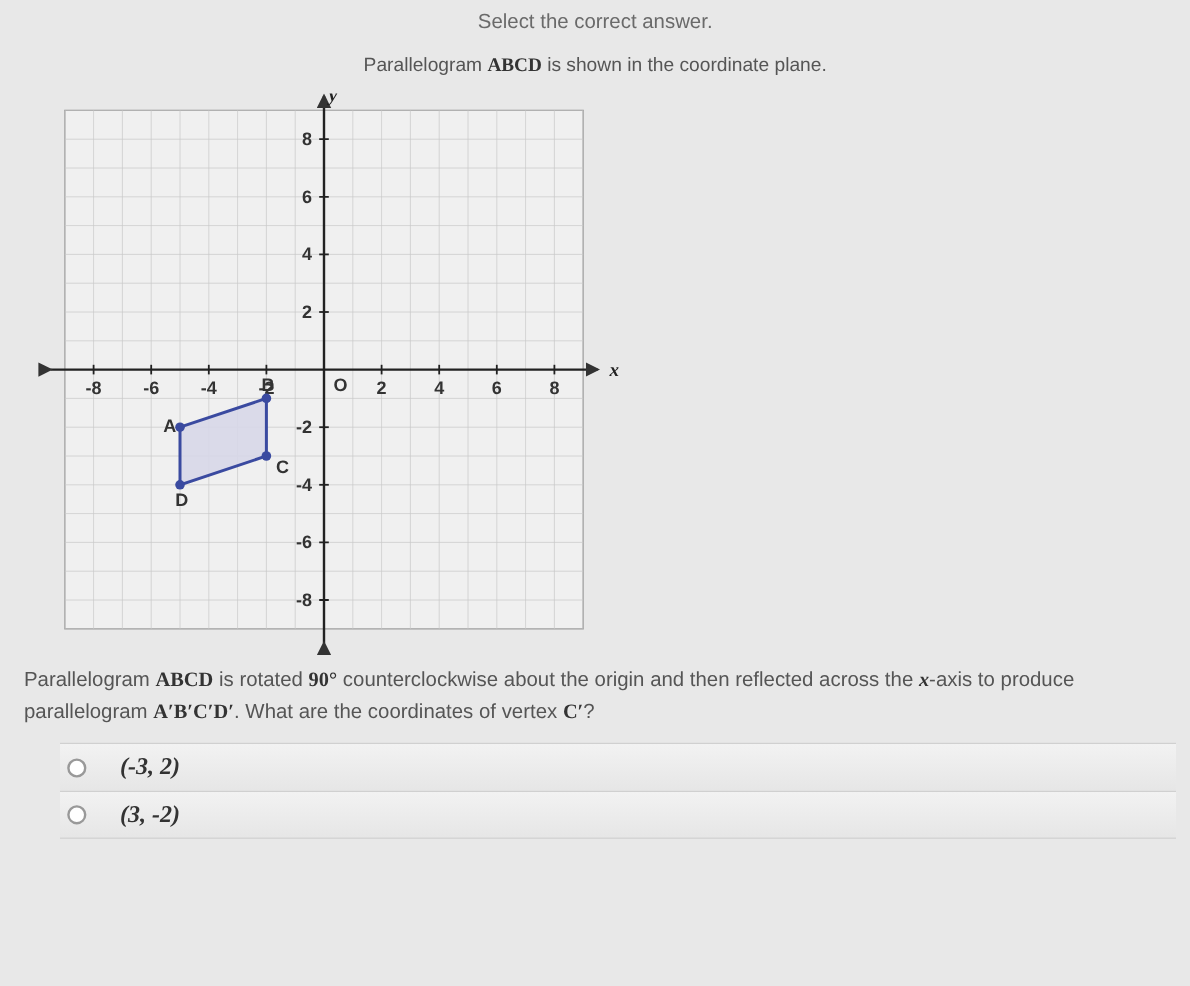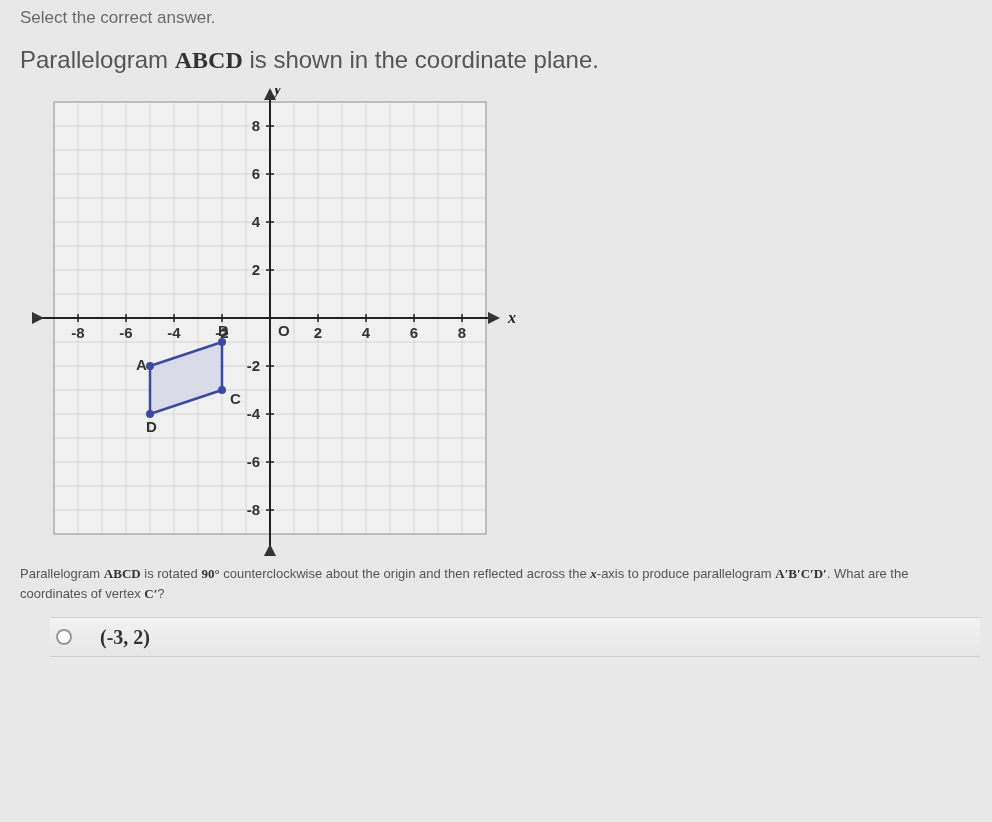--- a/index.html
+++ b/index.html
@@ -5,38 +5,38 @@
     * { box-sizing: border-box; margin: 0; padding: 0; }
     body {
       font-family: Arial, Helvetica, sans-serif;
       background: #e8e8e8;
       width: 992px;
       height: 822px;
       padding: 8px 20px;
       color: #4a4a4a;
       overflow: hidden;
     }
-    .instruction { font-size: 17px; color: #6a6a6a; margin-bottom: 18px; }
-    .prompt { font-size: 24px; color: #555; margin-bottom: 14px; }
+    .instruction { font-size: 17px; color: #6a6a6a; margin-bottom: 18px; text-align: center; }
+    .prompt { font-size: 16px; color: #555; margin-bottom: 14px; text-align: center; }
     .bold { font-weight: bold; font-family: 'Times New Roman', serif; color: #333; }
     .chart-wrap { position: relative; width: 520px; height: 470px; }
     svg.chart { position: absolute; top:0; left:0; }
-    .followup { font-size: 13px; color: #555; margin-top: 6px; line-height: 1.5; max-width: 960px;}
+    .followup { font-size: 17px; color: #555; margin-top: 6px; line-height: 1.5; max-width: 960px;}
     .options { margin-top: 14px; margin-left: 30px; width: 930px;}
     .option-row {
       display: flex; align-items: center; height: 40px;
       border-top: 1px solid #d0d0d0; padding-left: 6px;
       background: linear-gradient(#f2f2f2,#e6e6e6);
     }
     .option-row:last-child{border-bottom:1px solid #d0d0d0;}
     .radio {
       width: 16px; height: 16px; border: 2px solid #999; border-radius: 50%;
       background: #fff; margin-right: 28px; flex-shrink:0;
     }
-    .option-label { font-family: 'Times New Roman', serif; font-size: 20px; font-weight: bold; color: #333;}
+    .option-label { font-family: 'Times New Roman', serif; font-size: 20px; font-weight: bold; color: #333; font-style: italic;}
     .italic { font-style: italic; }
   </style>
 </head>
 <body>
 
 <div class="instruction">Select the correct answer.</div>
 
 <div class="prompt">
   <span>Parallelogram </span><span class="bold">ABCD</span><span> is shown in the coordinate plane.</span>
 </div>
@@ -140,13 +140,17 @@
 
 <div class="followup">
   <span>Parallelogram </span><span class="bold">ABCD</span><span> is rotated </span><span class="bold">90°</span><span> counterclockwise about the origin and then reflected across the </span><span class="bold italic">x</span><span>-axis to produce parallelogram </span><span class="bold">A′B′C′D′</span><span>. What are the coordinates of vertex </span><span class="bold">C′</span><span>?</span>
 </div>
 
 <div class="options">
   <div class="option-row">
     <div class="radio"></div>
     <div class="option-label">(-3, 2)</div>
   </div>
+  <div class="option-row">
+    <div class="radio"></div>
+    <div class="option-label">(3, -2)</div>
+  </div>
 </div>
 
 </body></html>

